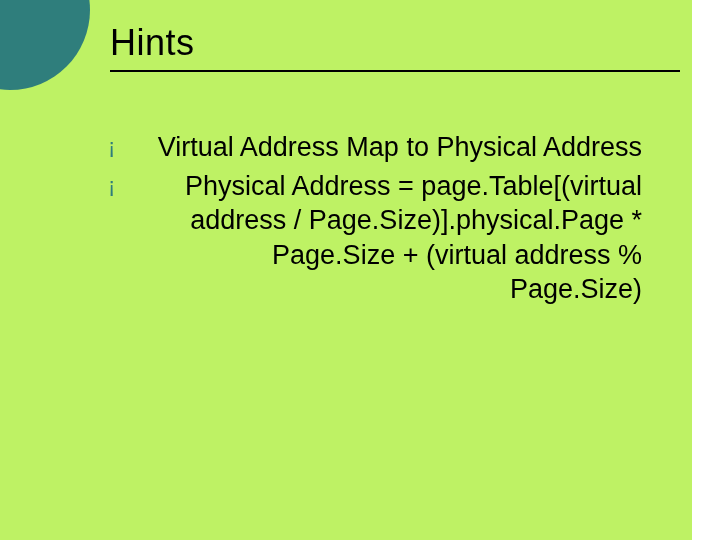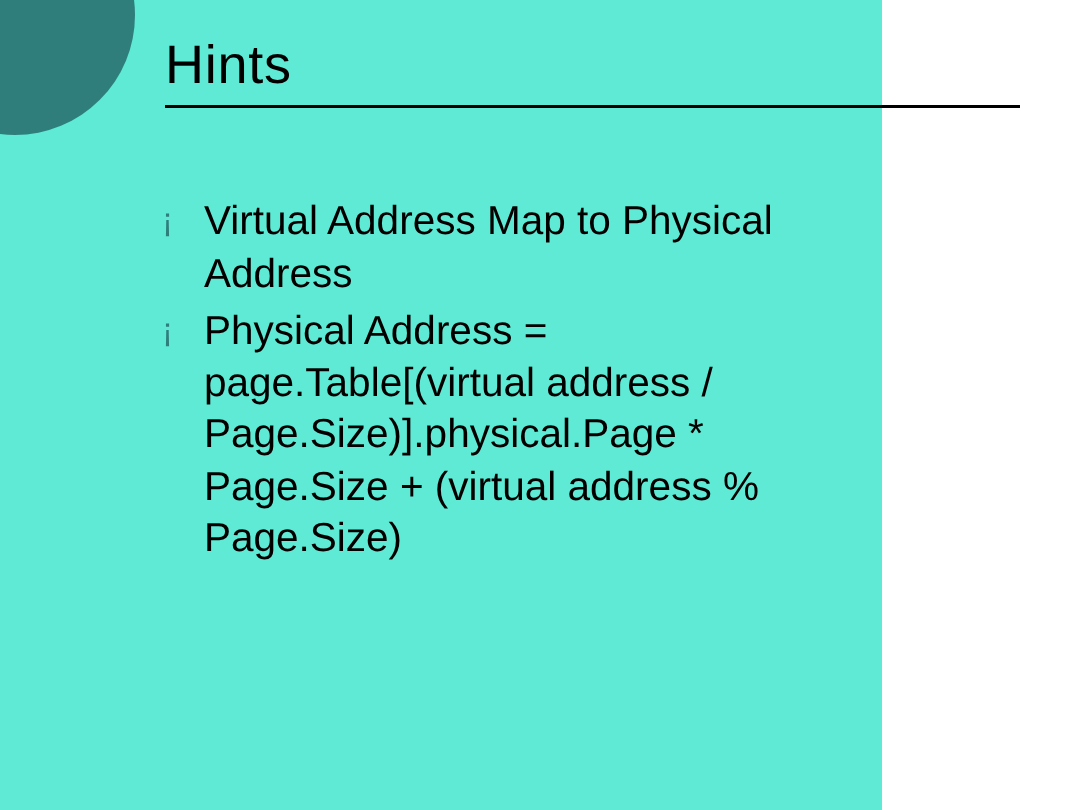--- a/index.html
+++ b/index.html
@@ -7,23 +7,23 @@
     padding: 0;
     width: 720px;
     height: 540px;
     background: #ffffff;
     font-family: Verdana, Geneva, sans-serif;
     color: #000;
     overflow: hidden;
   }
   .slide {
     position: relative;
-    width: 588px;
+    width: 692px;
     height: 540px;
-    background: #5eead4;
+    background: #bef264;
   }
   .corner-circle {
     position: absolute;
     top: -70px;
     left: -70px;
     width: 160px;
     height: 160px;
     border-radius: 50%;
     background: #2f7e7c; 
   }
@@ -60,20 +60,21 @@
   }
   .bullet-mark {
     flex: 0 0 auto;
     width: 28px;
     font-size: 22px;
     line-height: 1.55;
     color: #2f7e7c;
   }
   .bullet-text {
     flex: 1 1 auto;
+    text-align: right;
   }
 </style>
 </head>
 <body>
 
 <div class="slide">
 
   <div class="corner-circle"></div>
 
   <div class="title-block">

